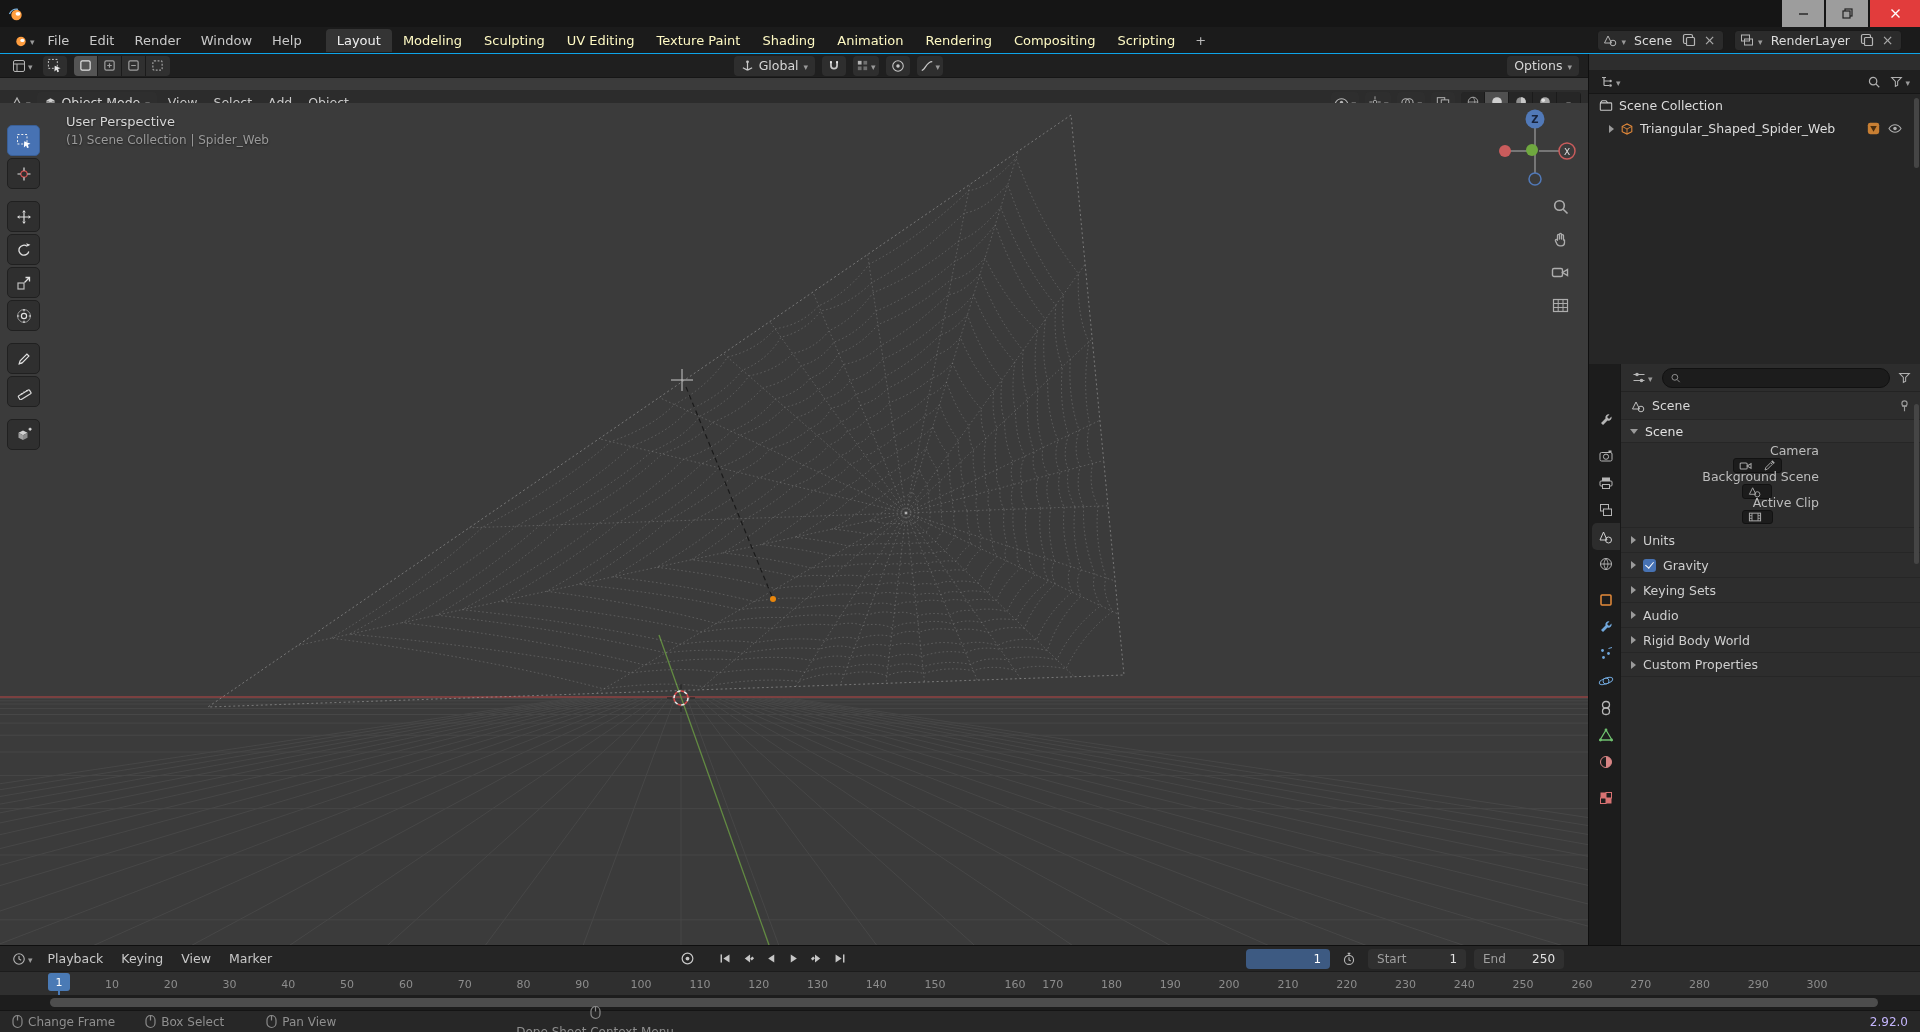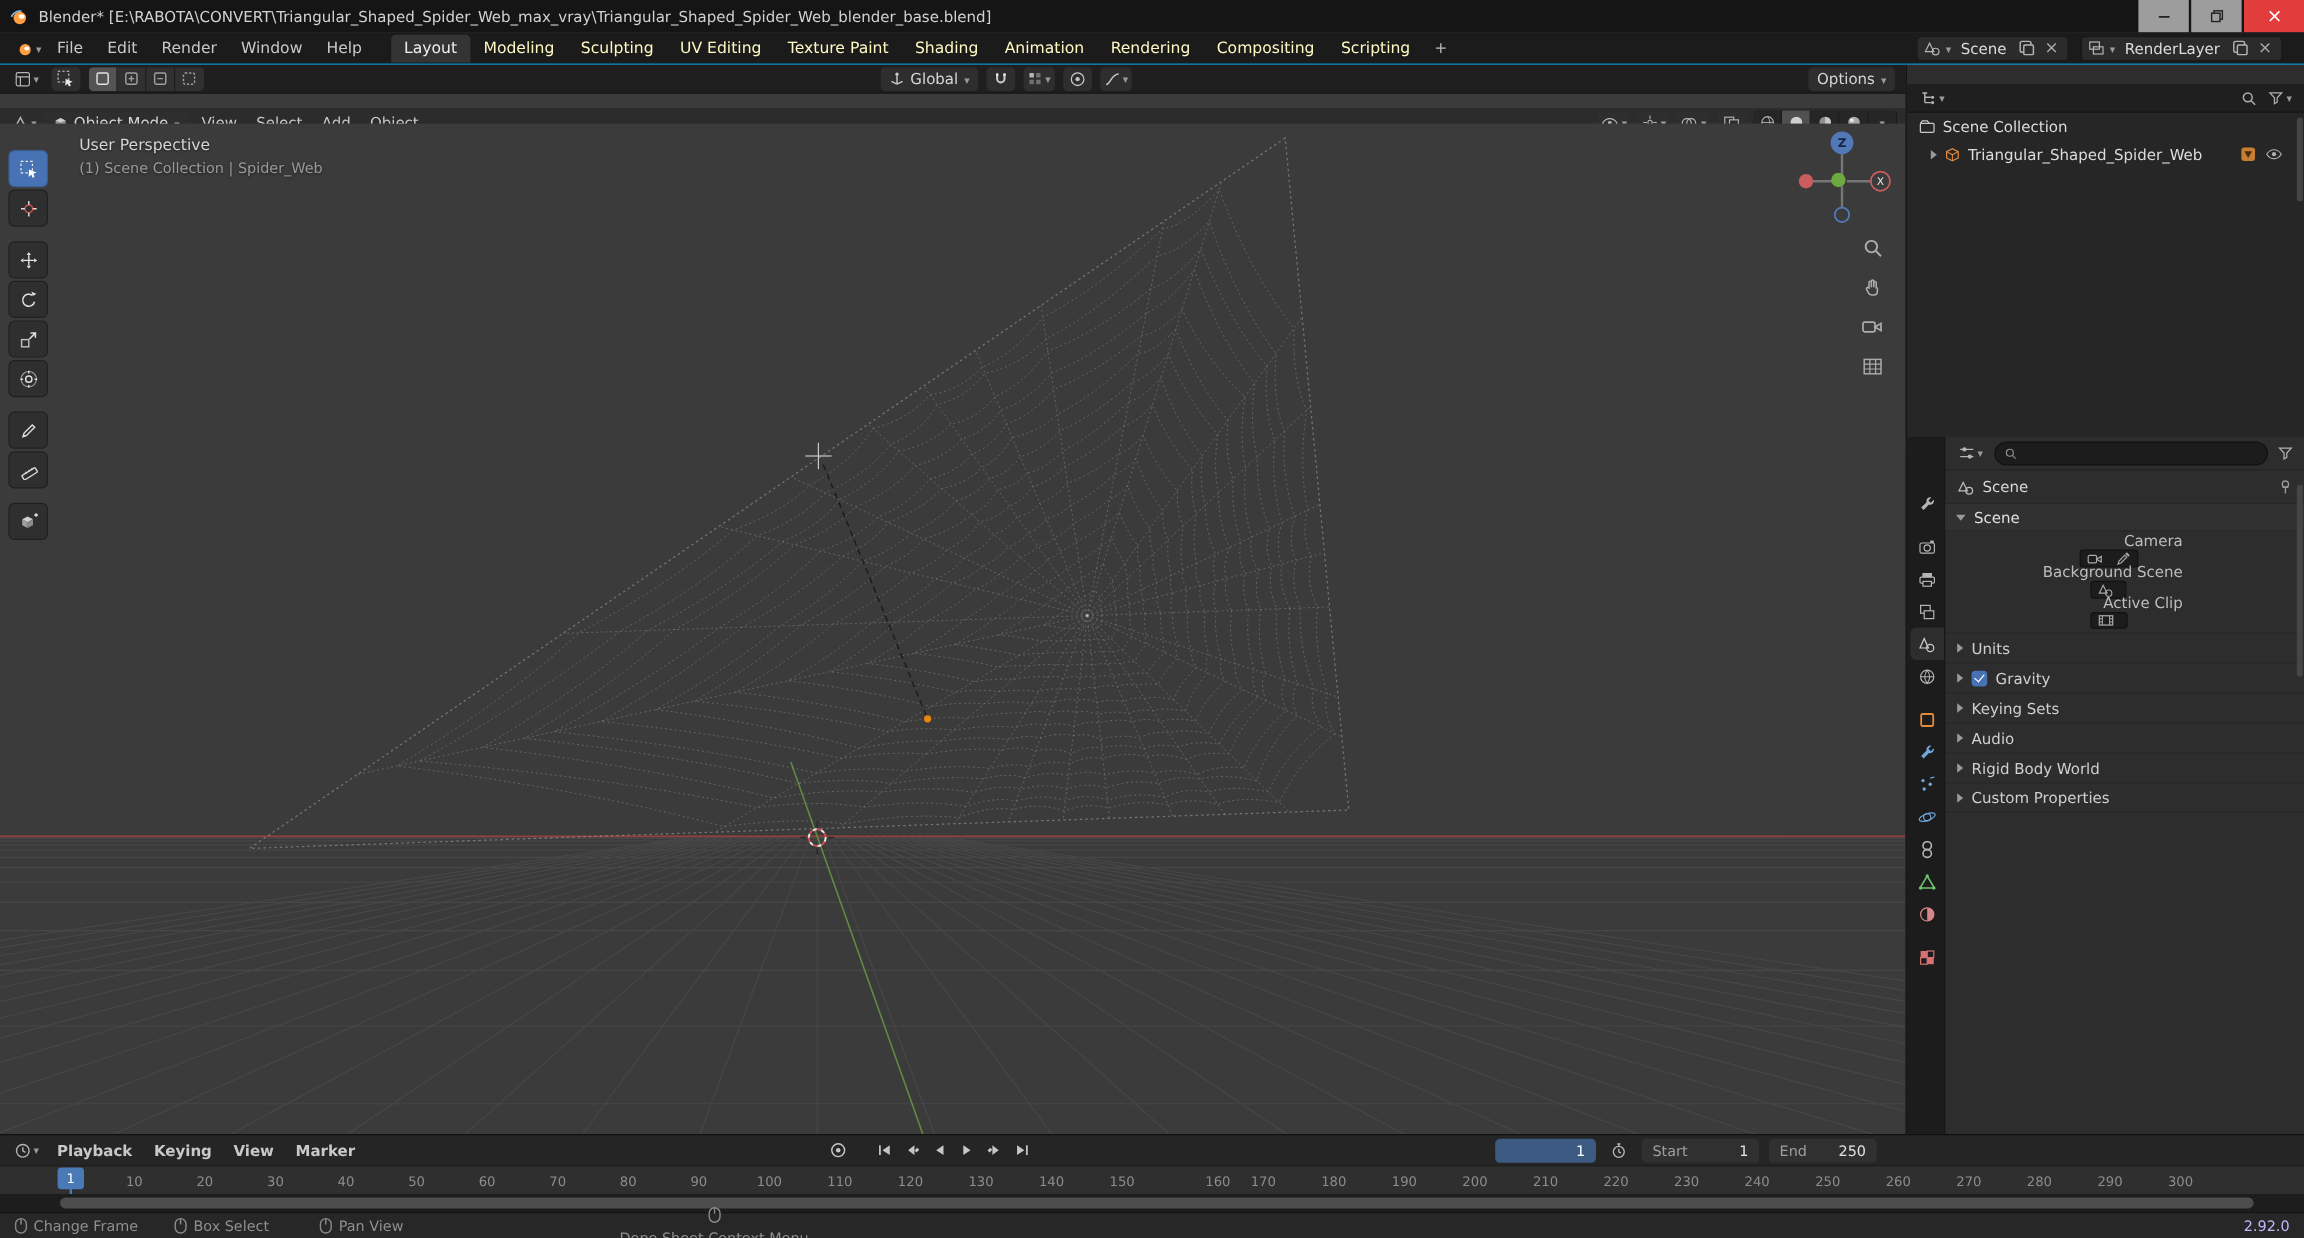--- a/index.html
+++ b/index.html
@@ -91,21 +91,21 @@
 .pfield-val{flex:1;font-size:12px;color:#ccc;}
 .sec{height:25px;display:flex;align-items:center;gap:7px;padding:0 10px;border-top:1px solid #262626;color:#cfcfcf;font-size:12.5px;}
 .sec:last-child{border-bottom:1px solid #262626;}
 .cb{width:13px;height:13px;border-radius:3px;background:#4772b3;position:relative;display:inline-block;}
 .cb::after{content:"";position:absolute;left:4px;top:1.5px;width:4px;height:7px;border-right:1.7px solid #fff;border-bottom:1.7px solid #fff;transform:rotate(40deg);}
 #p-scroll{position:absolute;right:2px;top:40px;width:5px;height:160px;background:#454545;border-radius:3px;}
 
 
 #timeline{position:absolute;left:0;top:945px;width:1920px;height:65px;background:#252525;border-top:1px solid #0f0f0f;}
 .tl-header{height:25px;display:flex;align-items:center;padding:0 9px;gap:3px;}
-.tl-header .menu-item{padding:4px 9px;font-size:12.5px;font-weight:bold;}
+.tl-header .menu-item{padding:4px 9px;font-size:12.5px;}
 .transport{display:flex;align-items:center;gap:1px;}
 .tbtn{width:22px;height:19px;display:flex;align-items:center;justify-content:center;border-radius:3px;}
 .tl-fields{display:flex;align-items:center;gap:8px;}
 .frame-field{width:84px;height:20px;background:#3d5a82;border-radius:4px;color:#fff;display:flex;align-items:center;justify-content:flex-end;padding:0 9px;font-size:12px;}
 .nfield{height:20px;background:#303030;border-radius:4px;display:flex;align-items:center;justify-content:space-between;padding:0 9px;font-size:12px;}
 .nfield .nl{color:#9f9f9f;margin-right:12px;}
 .nfield .nv{color:#e2e2e2;}
 .tl-ruler{position:relative;height:24px;background:#2f2f2f;border-top:1px solid #1c1c1c;overflow:hidden;}
 .tick{position:absolute;bottom:4px;transform:translateX(-50%);font-size:11px;color:#8d8d8d;}
 #playhead{position:absolute;top:1px;width:22px;height:18px;background:#4a7ab5;border-radius:3px;color:#fff;font-size:11px;display:flex;align-items:center;justify-content:center;}
@@ -124,21 +124,20 @@
 <body>
 
 <div class="root">
 
   <div id="titlebar">
     <svg width="16" height="16" viewBox="0 0 16 16">
         <circle cx="8.5" cy="9" r="5.2" fill="#ff9e40"></circle>
         <ellipse cx="10" cy="7.8" rx="2.4" ry="1.9" fill="#fff"></ellipse>
         <path d="M1.5 8C3 4.6 6.5 2.6 10 3.4" stroke="#7fb6e2" stroke-width="1.4" fill="none"></path>
       </svg>
-    <span class="title">Blender* [E:\RABOTA\CONVERT\Triangular_Shaped_Spider_Web_max_vray\Triangular_Shaped_Spider_Web_blender_base.blend]</span>
     <div class="win-btns">
       <div class="winbtn">
           <svg width="11" height="11" viewBox="0 0 11 11">
             <line x1="1" y1="6" x2="10" y2="6" stroke="#222" stroke-width="1.4"></line>
           </svg>
         </div>
       <div class="winbtn">
           <svg width="11" height="11" viewBox="0 0 11 11">
             <rect x="3" y="1" width="7" height="7" fill="none" stroke="#222" stroke-width="1.2"></rect>
             <rect x="1" y="3" width="7" height="7" fill="#9d9d9d" stroke="#222" stroke-width="1.2"></rect>

